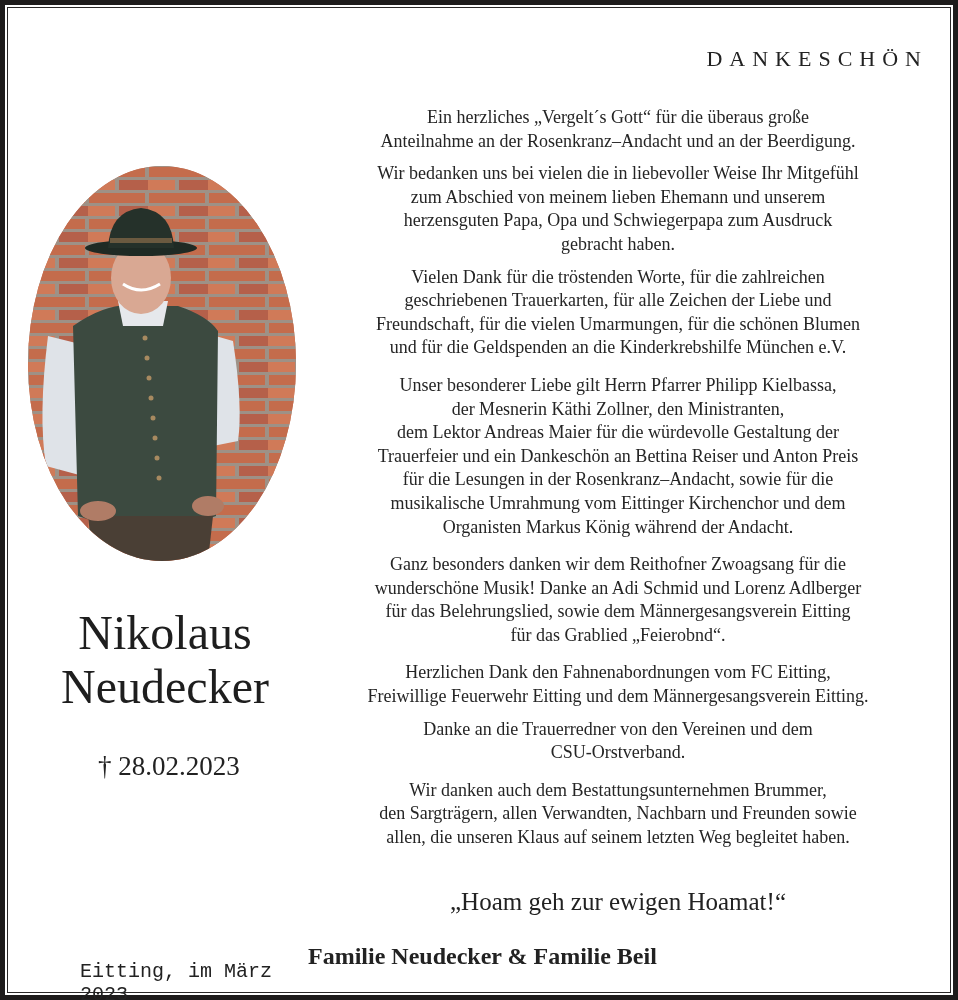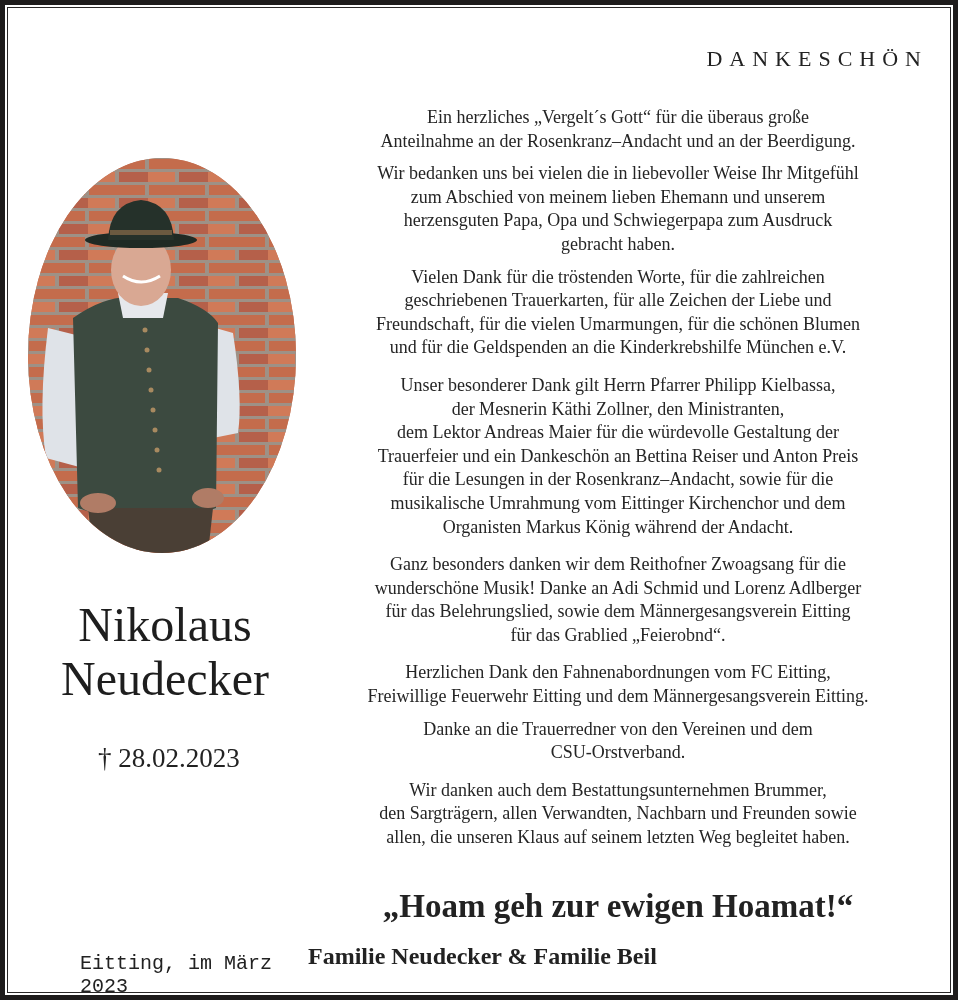--- a/index.html
+++ b/index.html
@@ -2,21 +2,21 @@
 <html><head>
 <meta charset="utf-8">
 <style>
   html, body { margin:0; padding:0; background:#fff; }
   body { width:958px; height:1000px; position:relative; overflow:hidden;
          font-family:"DejaVu Serif","Liberation Serif",serif; color:#2a2a2a; }
   .frame-outer { position:absolute; left:0; top:0; width:958px; height:1000px;
                  box-sizing:border-box; border:5px solid #1e1c1c; }
   .frame-inner { position:absolute; left:7px; top:7px; right:7px; bottom:7px;
                  border:1.5px solid #2a2828; }
-  .left { position:absolute; left:20px; top:8px; width:290px; height:824px; }
+  .left { position:absolute; left:20px; top:16px; width:290px; height:824px; }
   .photo { position:absolute; left:8px; top:150px; width:268px; height:395px;
            border-radius:50%; overflow:hidden;
            background:#b86a4e; }
   .photo svg { width:100%; height:100%; display:block; }
   .name { position:absolute; left:0; top:590px; width:290px; text-align:center;
           font-family:"Liberation Serif","DejaVu Serif",serif; font-size:48px;
           line-height:54px; color:#1e1e1e; }
   .death { position:absolute; left:78px; top:735px;
            font-family:"Liberation Serif",serif; font-size:27px; color:#222; }
   .place { position:absolute; left:60px; top:944px;
@@ -25,21 +25,21 @@
   .heading { position:absolute; top:46px; left:0; width:620px; text-align:right;
              font-family:"Liberation Serif",serif; font-size:22px; letter-spacing:7px;
              color:#222; }
   .body { position:absolute; top:106px; left:0; width:620px; text-align:center;
           font-family:"Liberation Serif",serif; font-size:18px; line-height:23.6px;
           color:#252525; }
   .para { margin:0 0 9px 0; }
   .para.gap-lg { margin-bottom:14px; }
   .line { display:block; white-space:nowrap; }
   .motto { position:absolute; top:888px; left:0; width:620px; text-align:center;
-           font-family:"Liberation Serif",serif; font-weight:bold; font-size:33px; color:#222; }
+           font-family:"Liberation Serif",serif; font-weight:normal; font-size:25px; color:#222; }
   .signature { position:absolute; top:943px; left:0; width:620px; text-align:left;
                font-family:"Liberation Serif",serif; font-weight:bold; font-size:24px; color:#222; }
 </style>
 </head>
 <body>
 
 <div class="frame-outer"></div>
 <div class="frame-inner"></div>
 
 <div class="left">
@@ -107,21 +107,21 @@
       <span class="line">herzensguten Papa, Opa und Schwiegerpapa zum Ausdruck</span>
       <span class="line">gebracht haben.</span>
     </p>
     <p class="para gap-lg">
       <span class="line">Vielen Dank für die tröstenden Worte, für die zahlreichen</span>
       <span class="line">geschriebenen Trauerkarten, für alle Zeichen der Liebe und</span>
       <span class="line">Freundschaft, für die vielen Umarmungen, für die schönen Blumen</span>
       <span class="line">und für die Geldspenden an die Kinderkrebshilfe München e.V.</span>
     </p>
     <p class="para gap-lg">
-      <span class="line">Unser besonderer Dank gilt Herrn Pfarrer Philipp Kielbassa,</span>
+      <span class="line">Unser besonderer Liebe gilt Herrn Pfarrer Philipp Kielbassa,</span>
       <span class="line">der Mesnerin Käthi Zollner, den Ministranten,</span>
       <span class="line">dem Lektor Andreas Maier für die würdevolle Gestaltung der</span>
       <span class="line">Trauerfeier und ein Dankeschön an Bettina Reiser und Anton Preis</span>
       <span class="line">für die Lesungen in der Rosenkranz–Andacht, sowie für die</span>
       <span class="line">musikalische Umrahmung vom Eittinger Kirchenchor und dem</span>
       <span class="line">Organisten Markus König während der Andacht.</span>
     </p>
     <p class="para gap-lg">
       <span class="line">Ganz besonders danken wir dem Reithofner Zwoagsang für die</span>
       <span class="line">wunderschöne Musik! Danke an Adi Schmid und Lorenz Adlberger</span>

